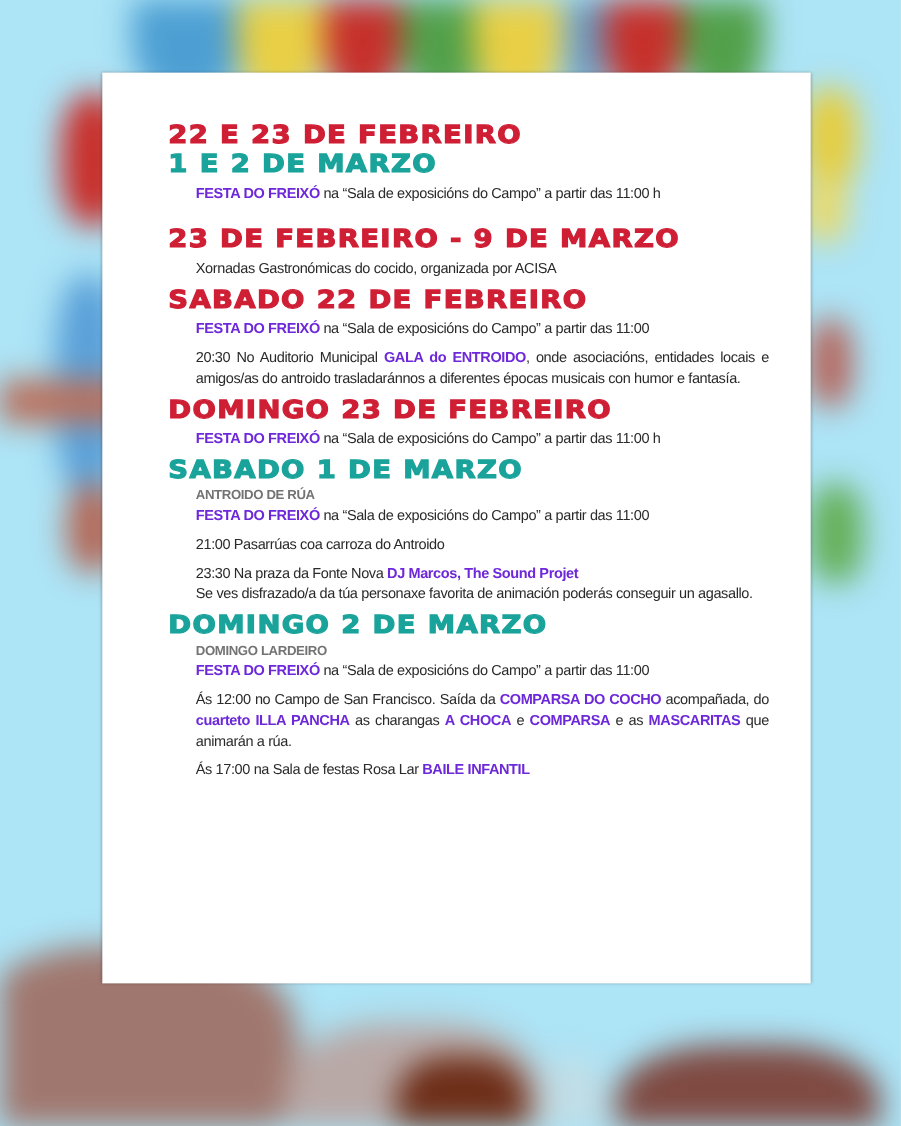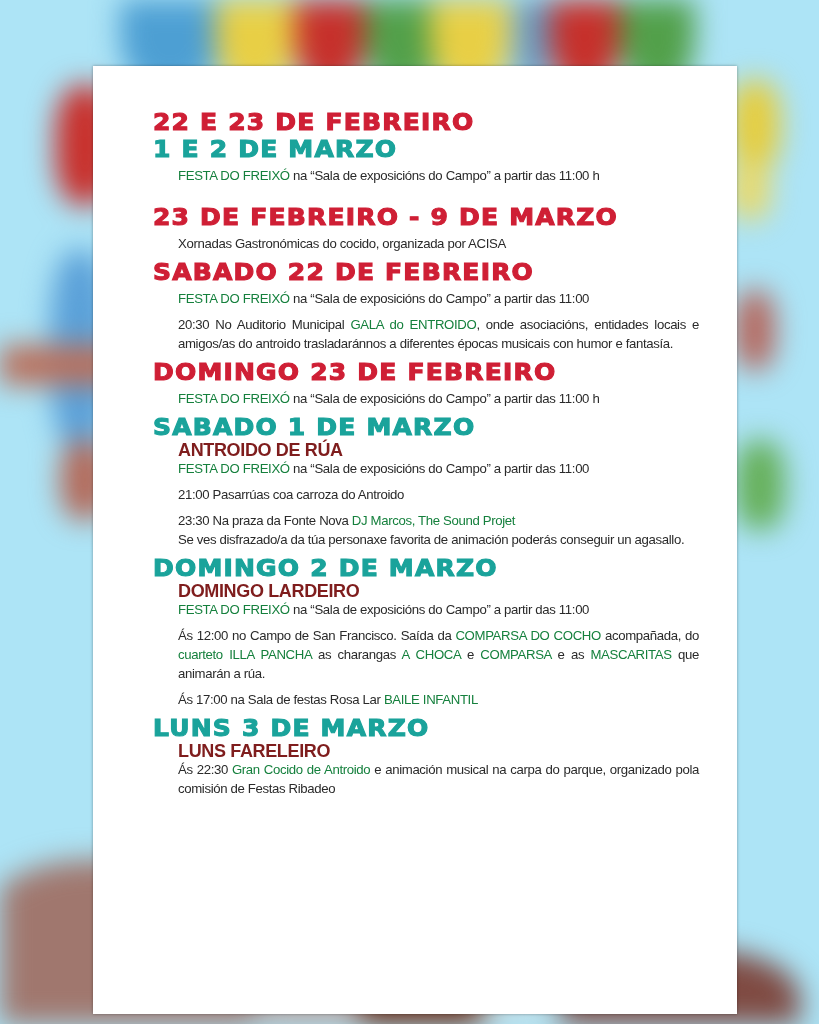--- a/index.html
+++ b/index.html
@@ -4,39 +4,39 @@
 <style>
   html, body { margin: 0; padding: 0; }
   body {
     width: 819px; height: 1024px; overflow: hidden; position: relative;
     background: #ade4f6;
     font-family: "Liberation Sans", sans-serif;
   }
   .bg { position: absolute; inset: 0; overflow: hidden; filter: blur(14px); }
   .blob { position: absolute; border-radius: 40%; }
   .card {
-    position: absolute; left: 93px; top: 66px; width: 644px; height: 948px;
+    position: absolute; left: 93px; top: 66px; width: 644px; height: 828px;
     background: #ffffff; box-shadow: 0 0 3px rgba(0,0,0,0.35);
   }
   .content { position: absolute; left: 60px; top: 44px; width: 546px; }
   .h {
     font-family: "DejaVu Sans", sans-serif; font-weight: 900;
     font-size: 25px; line-height: 27px; letter-spacing: 1.2px;
     text-transform: uppercase; white-space: nowrap;
     -webkit-text-stroke: 1.2px currentColor;
     transform: scaleY(0.9); transform-origin: left top;
   }
   .red { color: #cf1f35; }
   .teal { color: #1aa39b; }
   .block { margin-left: 25px; color: #2a2a2a;
     font-family: "Liberation Sans Narrow", "Liberation Sans", sans-serif;
     font-size: 13.2px; line-height: 19px; letter-spacing: -0.35px; }
   .line { margin-bottom: 7px; }
-  .line b { color: #15803d; font-weight: 400; }
-  .sub { color: #7f1d1d; font-weight: 700; font-size: 18px; line-height: 17px; text-transform: uppercase; }
+  .line b { color: #6d28d9; font-weight: 700; }
+  .sub { color: #737373; font-weight: 700; font-size: 12px; line-height: 17px; text-transform: uppercase; }
   .justify { text-align: justify; }
 </style>
 </head>
 <body>
 
 <div class="bg">
   <div class="blob" style="left:120px;top:-40px;width:100px;height:130px;background:#4d9fd3"></div>
   <div class="blob" style="left:215px;top:-40px;width:80px;height:130px;background:#e8cf45"></div>
   <div class="blob" style="left:295px;top:-40px;width:70px;height:130px;background:#c6302b"></div>
   <div class="blob" style="left:365px;top:-40px;width:75px;height:130px;background:#52a04a"></div>
@@ -99,21 +99,14 @@
       </div>
       <div style="margin-top: 4px;">
         <div class="h teal">Domingo 2 de Marzo</div>
         <div class="block">
           <div class="sub">DOMINGO LARDEIRO</div>
           <div class="line justify"><b>FESTA DO FREIXÓ</b><span> na “Sala de exposicións do Campo” a partir das 11:00</span></div>
           <div class="line justify"><span>Ás 12:00 no Campo de San Francisco. Saída da </span><b>COMPARSA DO COCHO</b><span> acompañada, do </span><b>cuarteto ILLA PANCHA</b><span> as charangas </span><b>A CHOCA</b><span> e </span><b>COMPARSA</b><span> e as </span><b>MASCARITAS</b><span> que animarán a rúa.</span></div>
           <div class="line justify"><span>Ás 17:00 na Sala de festas Rosa Lar </span><b>BAILE INFANTIL</b></div>
         </div>
       </div>
-      <div style="margin-top: 4px;">
-        <div class="h teal">Luns 3 de Marzo</div>
-        <div class="block">
-          <div class="sub">LUNS FARELEIRO</div>
-          <div class="line justify"><span>Ás 22:30 </span><b>Gran Cocido de Antroido</b><span> e animación musical na carpa do parque, organizado pola comisión de Festas Ribadeo</span></div>
-        </div>
-      </div>
     </div>
 </div>
 
 </body></html>

